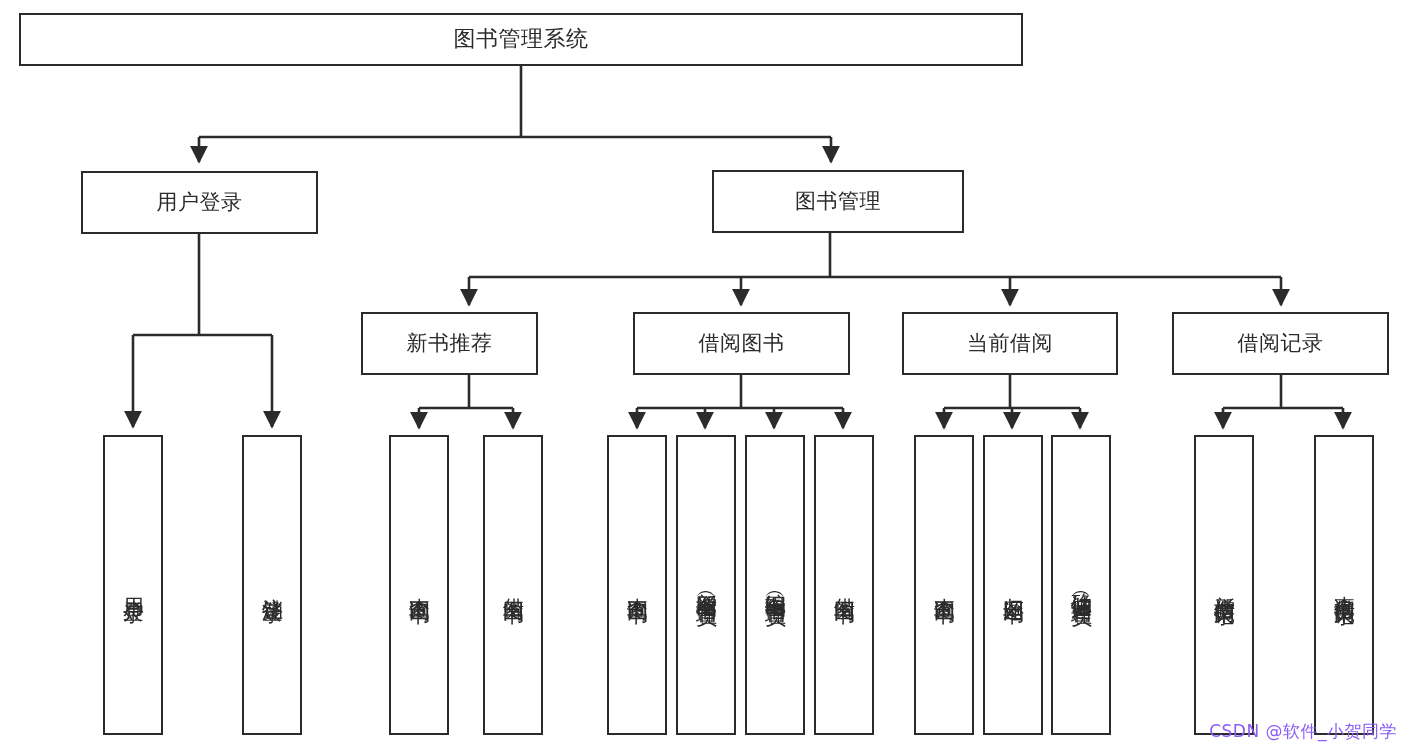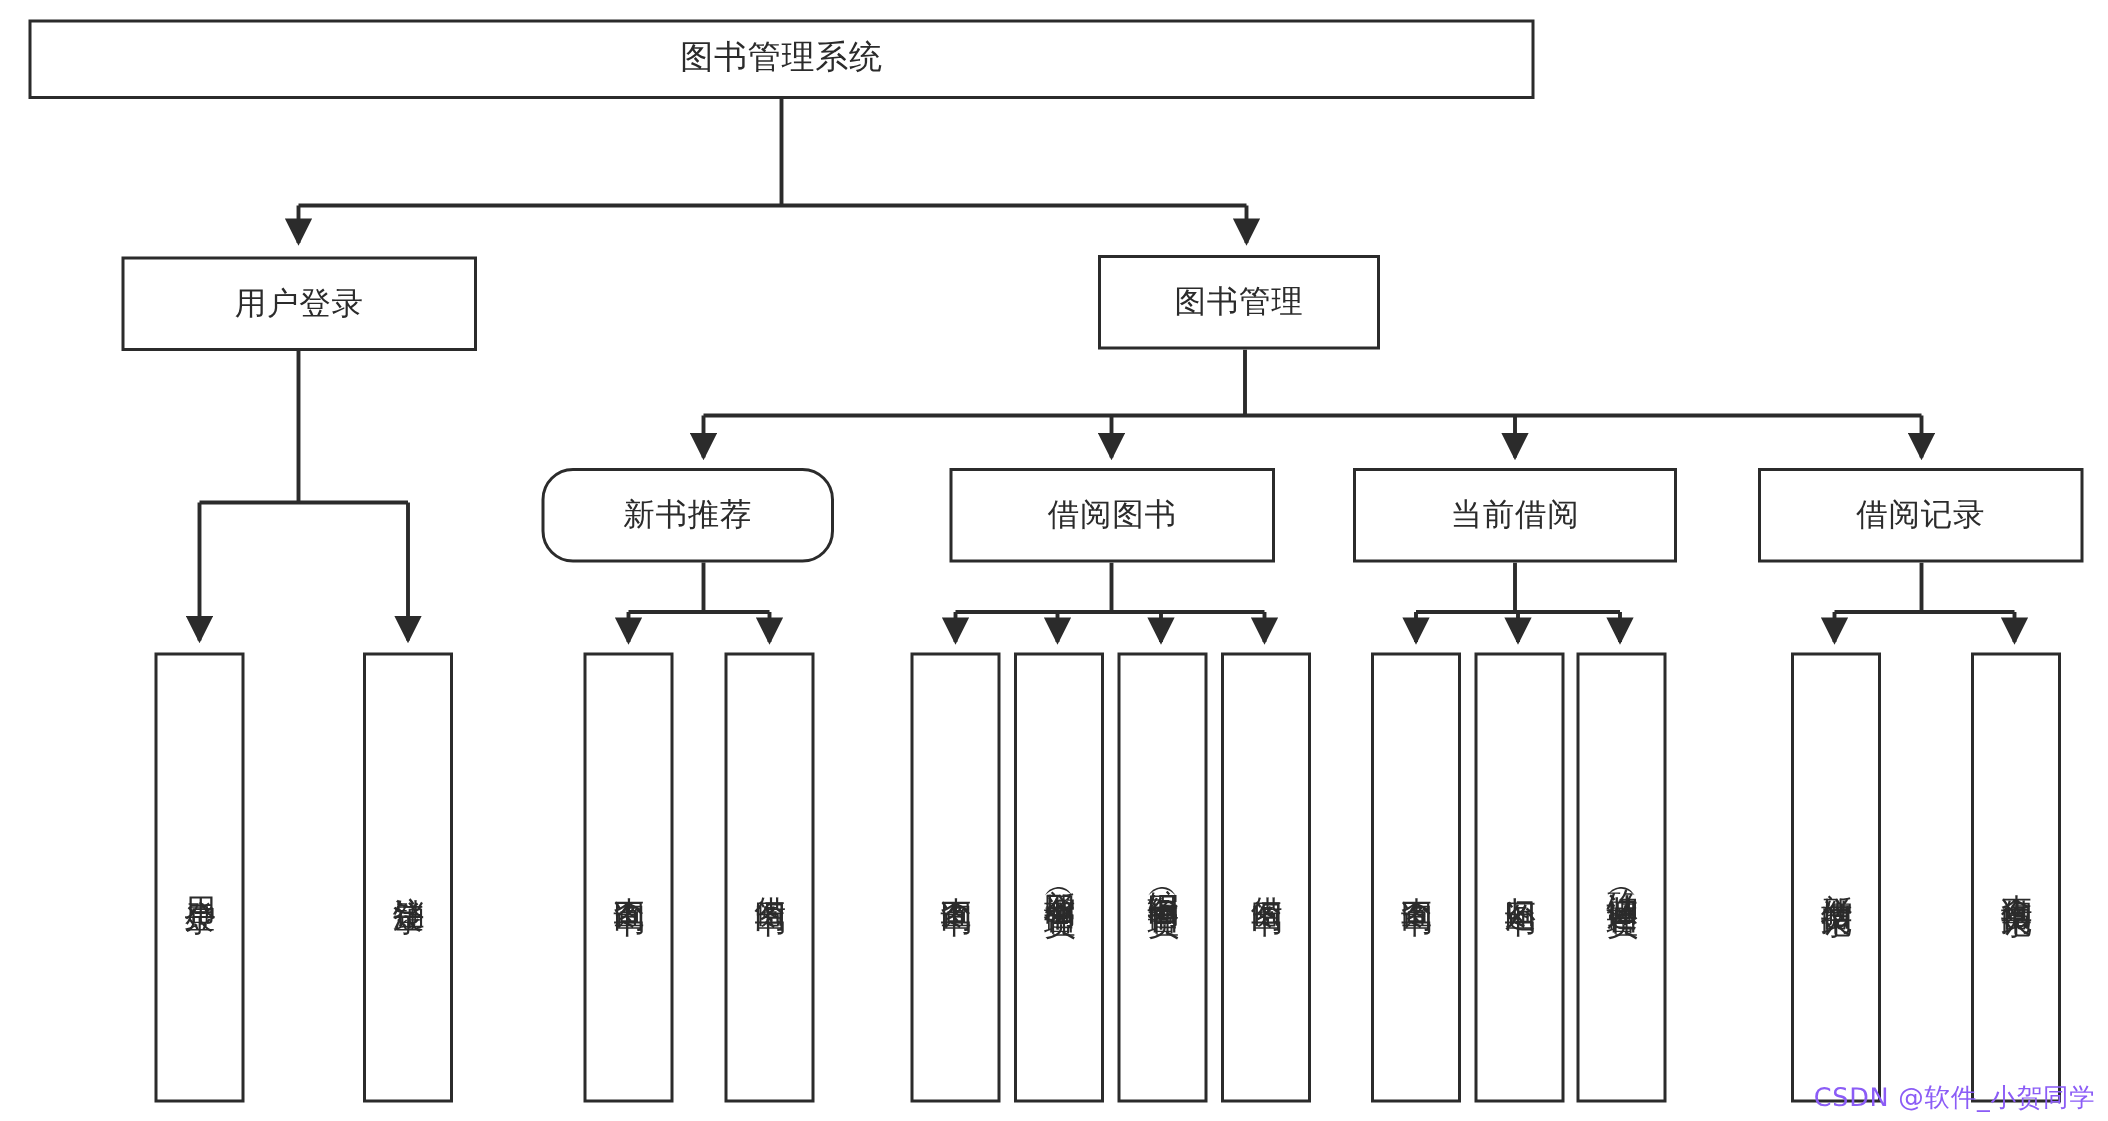--- a/index.html
+++ b/index.html
@@ -126,25 +126,25 @@
     </g>
   </svg>
 
   <div class="node horiz root" style="left:19px; top:13px; width:1004px; height:53px;">
     <span class="lbl">图书管理系统</span>
   </div>
 
   <div class="node horiz" style="left:81px; top:171px; width:237px; height:63px;">
     <span class="lbl">用户登录</span>
   </div>
-  <div class="node horiz" style="left:712px; top:170px; width:188px; height:63px;margin-left:20px;">
+  <div class="node horiz" style="left:712px; top:170px; width:252px; height:63px;">
     <span class="lbl">图书管理</span>
   </div>
 
-  <div class="node horiz" style="left:361px; top:312px; width:195px; height:63px;border-radius:21px;">
+  <div class="node horiz" style="left:361px; top:312px; width:177px; height:63px;">
     <span class="lbl">新书推荐</span>
   </div>
   <div class="node horiz" style="left:633px; top:312px; width:217px; height:63px;">
     <span class="lbl">借阅图书</span>
   </div>
   <div class="node horiz" style="left:1172px; top:312px; width:217px; height:63px;">
     <span class="lbl">借阅记录</span>
   </div>
   <div class="node horiz" style="left:902px; top:312px; width:216px; height:63px;">
     <span class="lbl">当前借阅</span>

